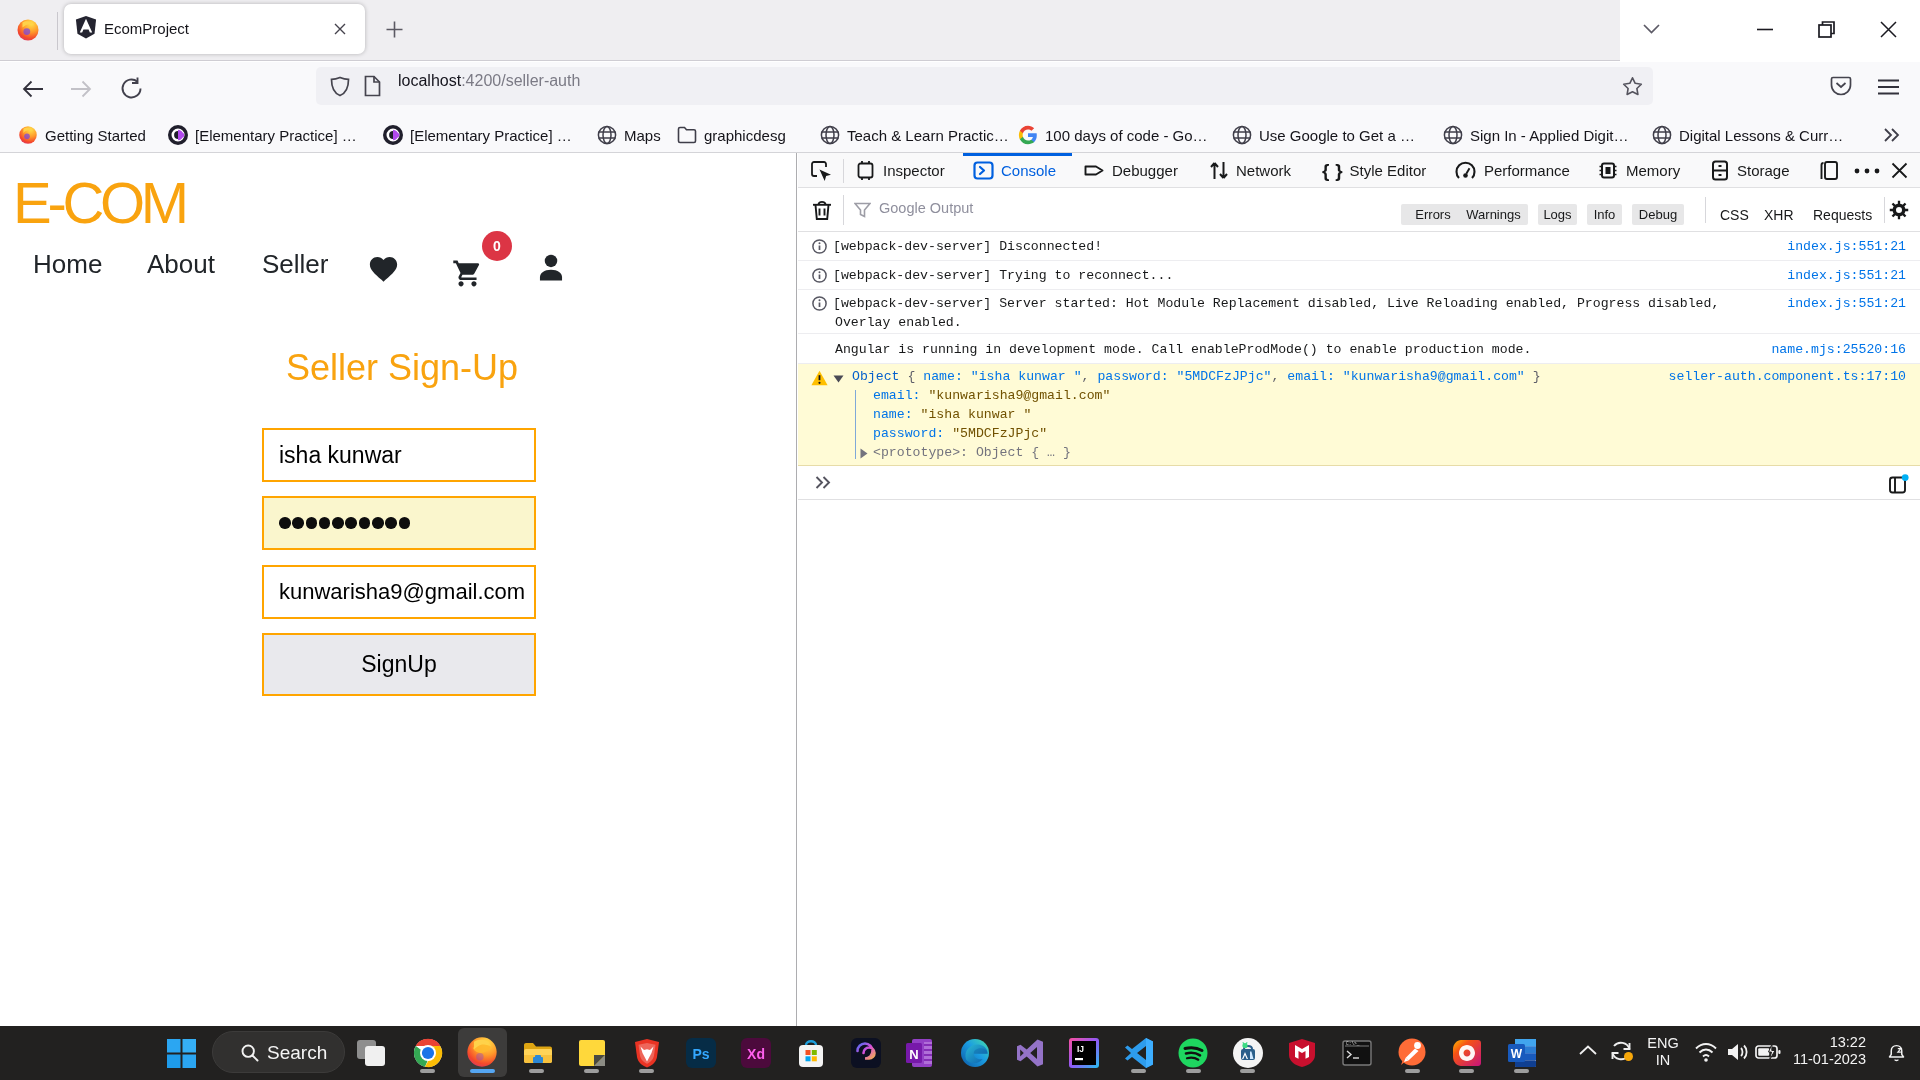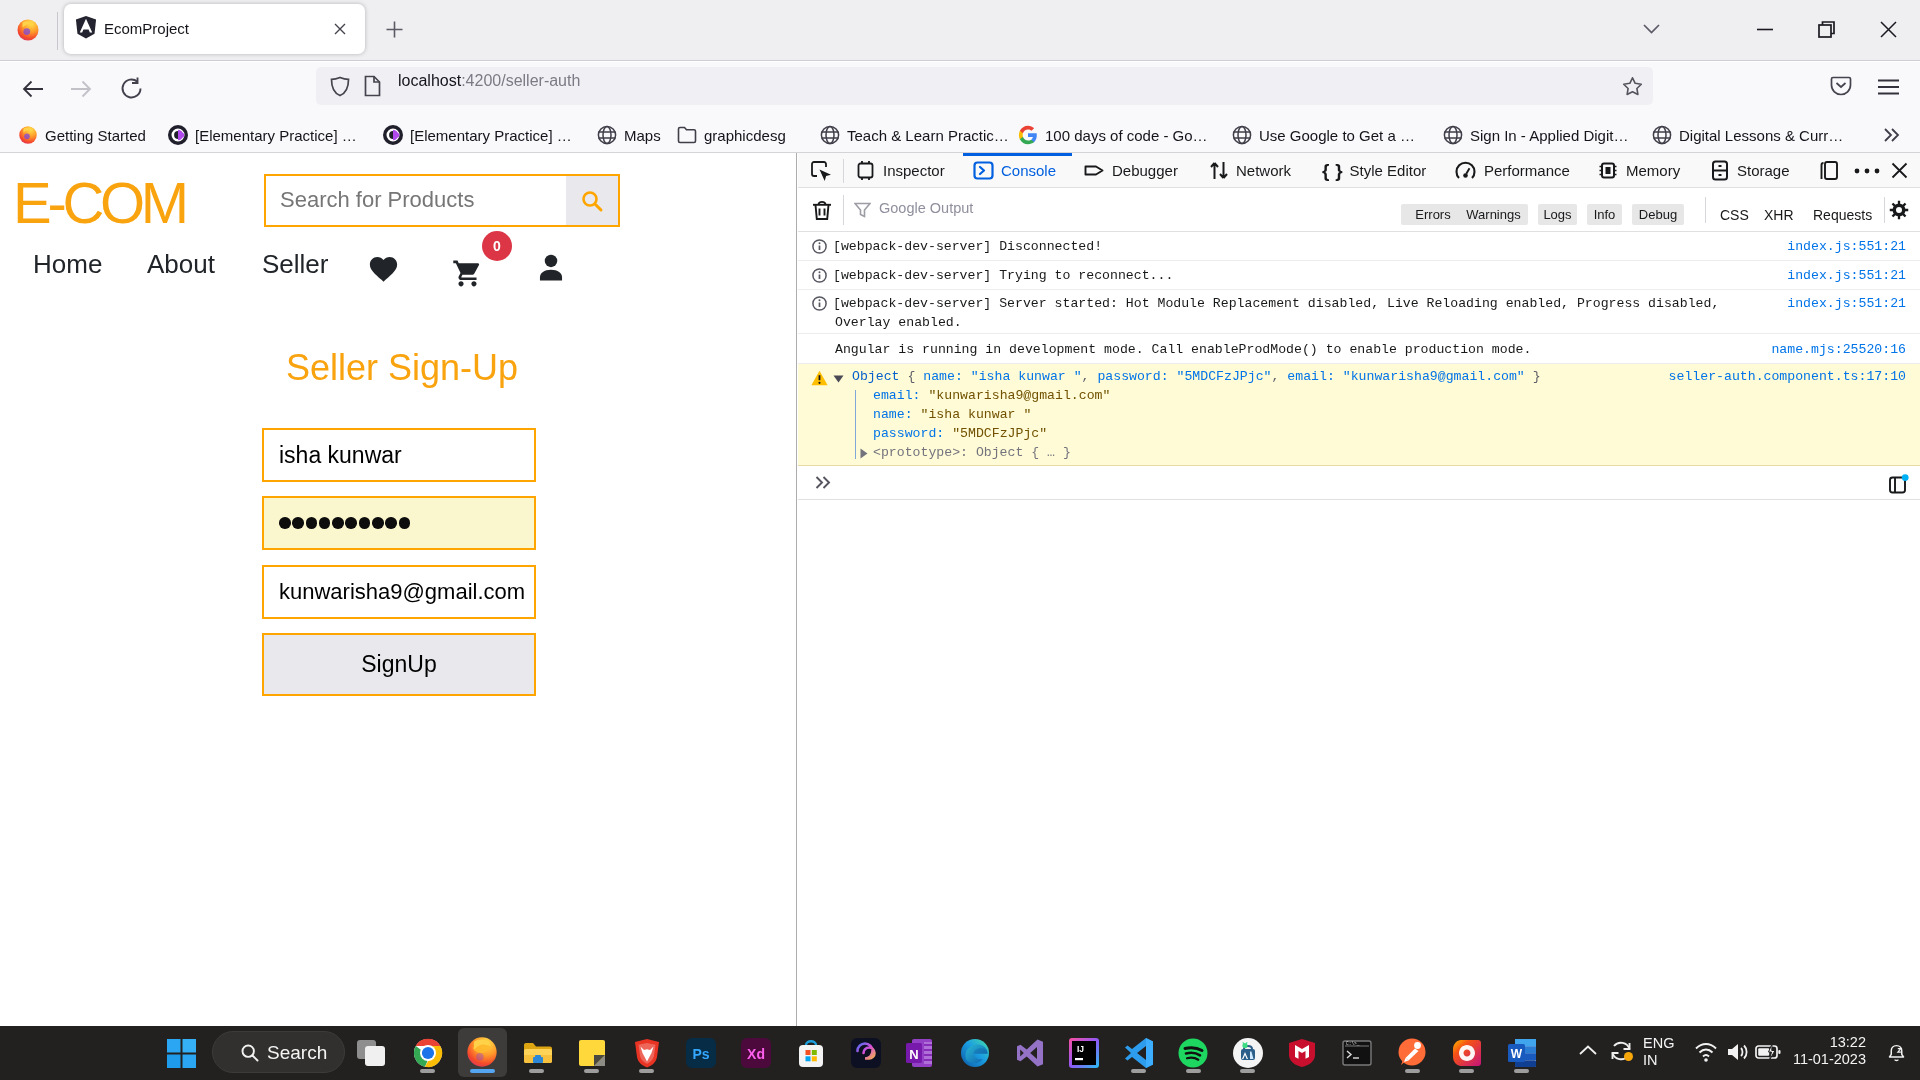--- a/index.html
+++ b/index.html
@@ -1,21 +1,21 @@
 <!DOCTYPE html>
 <html><head><meta charset="utf-8">
 <style>
 *{margin:0;padding:0;box-sizing:border-box}
 html,body{width:1920px;height:1080px;overflow:hidden}
 body{font-family:"Liberation Sans",sans-serif;background:#fff}
 .a{position:absolute}
 #s{position:relative;width:1920px;height:1080px;background:#fff}
 .mono{font-family:"Liberation Mono",monospace}
 
-#titlebar{left:0;top:0;width:1920px;height:61px;background:#efeef1;border-bottom:1px solid #cfcdd3}
+#titlebar{left:0;top:0;width:1620px;height:61px;background:#efeef1;border-bottom:1px solid #cfcdd3}
 #tab{left:64px;top:4px;width:301px;height:50px;background:#fff;border-radius:7px;box-shadow:0 0 4px rgba(0,0,0,.25)}
 #tab .fav{left:11px;top:11px}
 #tab .ttl{left:40px;top:16px;font-size:15px;color:#15141a}
 
 #navbar{left:0;top:62px;width:1920px;height:55px;background:#f9f9fb}
 
 #bmbar{left:0;top:117px;width:1920px;height:36px;background:#f9f9fb;border-bottom:1px solid #d4d4d8}
 .bm{position:absolute;top:0;height:36px;display:flex;align-items:center;font-size:15px;color:#15141a;white-space:nowrap}
 .bm svg,.bm .ic{margin-right:7px}
 
@@ -195,29 +195,20 @@
             <path d="M1.6 7 H18.4 M1.6 13 H18.4"></path>
           </g>
         </svg>Digital Lessons &amp; Curr…</div>
  <svg class="a" style="left:1883px;top:10px" width="18" height="16" viewBox="0 0 18 16">
         <path d="M2 2 L8 8 L2 14 M9 2 L15 8 L9 14" fill="none" stroke="#3f3e49" stroke-width="1.8"></path>
       </svg>
 </div>
 
 <div id="page" class="a">
  <div class="a" id="logo">E-COM</div>
- <div class="a" id="searchbox">
-   <div class="a" style="left:14px;top:11px;font-size:22px;color:#767676">Search for Products</div>
-   <div class="a" id="searchbtn">
-          <svg width="24" height="24" viewBox="0 0 24 24">
-            <circle cx="10" cy="10" r="6.5" fill="none" stroke="#ffa500" stroke-width="2.6"></circle>
-            <path d="M15 15 L21 21" stroke="#ffa500" stroke-width="3" stroke-linecap="round"></path>
-          </svg>
-        </div>
- </div>
  <div class="a navlink" style="left:33px;top:96px">Home</div>
  <div class="a navlink" style="left:147px;top:96px">About</div>
  <div class="a navlink" style="left:262px;top:96px">Seller</div>
  <svg class="a" style="left:367px;top:100px" width="33" height="30" viewBox="0 0 24 22">
         <path d="M12 21 L10.55 19.7 C5.4 15.36 2 12.28 2 8.5 C2 5.42 4.42 3 7.5 3 C9.24 3 10.91 3.81 12 5.09 C13.09 3.81 14.76 3 16.5 3 C19.58 3 22 5.42 22 8.5 C22 12.28 18.6 15.36 13.45 19.7 Z" fill="#212529"></path>
       </svg>
  <svg class="a" style="left:452px;top:105px" width="31" height="31" viewBox="0 0 24 24">
         <path d="M7 18c-1.1 0-1.99.9-1.99 2S5.9 22 7 22s2-.9 2-2-.9-2-2-2zM1 2v2h2l3.6 7.59-1.35 2.45c-.16.28-.25.61-.25.96 0 1.1.9 2 2 2h12v-2H7.42c-.14 0-.25-.11-.25-.25l.03-.12.9-1.63h7.45c.75 0 1.41-.41 1.75-1.03l3.58-6.49c.08-.14.12-.31.12-.49 0-.55-.45-1-1-1H5.21l-.94-2H1zm16 16c-1.1 0-1.99.9-1.99 2s.89 2 1.99 2 2-.9 2-2-.9-2-2-2z" fill="#212529"></path>
       </svg>
  <div class="a" style="left:482px;top:78px;width:30px;height:30px;border-radius:50%;background:#dc3545;color:#fff;font-size:14px;font-weight:bold;display:flex;align-items:center;justify-content:center">0</div>
@@ -597,21 +588,21 @@
  <div class="rdot" style="left:1514px"></div>
  <svg class="a" style="left:1578px;top:18px" width="20" height="12" viewBox="0 0 20 12">
         <path d="M2 10 L10 2.5 L18 10" fill="none" stroke="#efefef" stroke-width="1.8"></path>
       </svg>
  <svg class="a" style="left:1607px;top:11px" width="28" height="28" viewBox="0 0 28 28">
         <path d="M7 9 A9 9 0 0 1 22.5 12 M21 19 A9 9 0 0 1 5.5 16" fill="none" stroke="#efefef" stroke-width="1.9"></path>
         <path d="M22.5 6 V12 H16.5" fill="none" stroke="#efefef" stroke-width="1.9"></path>
         <path d="M5.5 22 V16 H11.5" fill="none" stroke="#efefef" stroke-width="1.9"></path>
         <circle cx="21.5" cy="19.5" r="4.5" fill="#f7a70a"></circle>
       </svg>
- <div class="a" style="left:1643px;top:9px;width:40px;text-align:left;font-size:14.5px;color:#f4f4f4;line-height:17px">ENG<br>IN</div>
+ <div class="a" style="left:1643px;top:9px;width:40px;text-align:center;font-size:14.5px;color:#f4f4f4;line-height:17px">ENG<br>IN</div>
  <svg class="a" style="left:1694px;top:15px" width="24" height="22" viewBox="0 0 24 22">
         <g fill="none" stroke="#f2f2f2" stroke-width="1.9">
           <path d="M2 7.5 C8 1.5 16 1.5 22 7.5"></path>
           <path d="M5.5 11.5 C9.5 7.5 14.5 7.5 18.5 11.5"></path>
           <path d="M9 15.5 C11 13.5 13 13.5 15 15.5"></path>
         </g>
         <circle cx="12" cy="19" r="1.8" fill="#f2f2f2"></circle>
       </svg>
  <svg class="a" style="left:1726px;top:15px" width="24" height="22" viewBox="0 0 24 22">
         <path d="M2 8 H6 L12 3 V19 L6 14 H2 Z" fill="#f2f2f2"></path>

